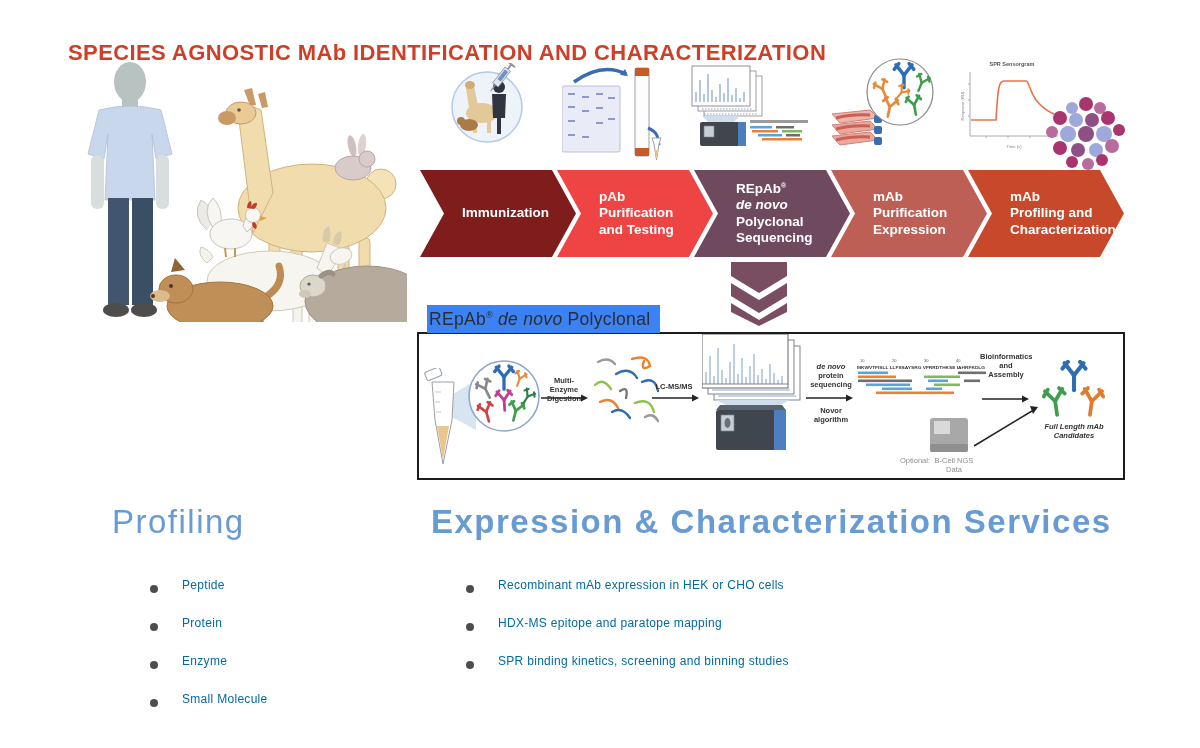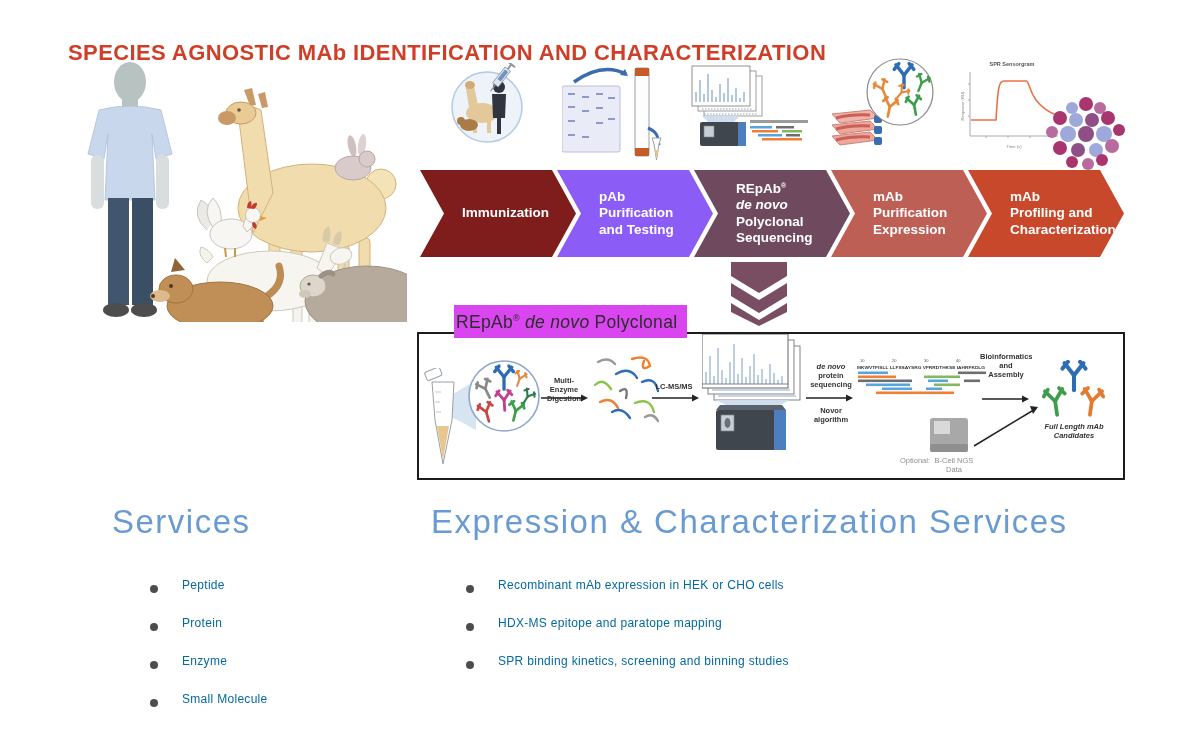--- a/index.html
+++ b/index.html
@@ -10,28 +10,28 @@
   #main-title{left:68px;top:12px;font-size:22px;font-weight:bold;letter-spacing:.4px;color:#cf3e27;margin-top:28px;}
   
   #pipeline{left:420px;top:170px;width:710px;height:87px;}
   .chev{position:absolute;top:0;height:87px;width:156px;box-sizing:border-box;
         clip-path:polygon(0 0, calc(100% - 24px) 0, 100% 50%, calc(100% - 24px) 100%, 0 100%, 24px 50%);
         display:flex;flex-direction:column;justify-content:center;padding-left:42px;
         color:#fff;font-weight:bold;font-size:13.5px;line-height:1.22;}
   .chev .it{font-style:italic;}
   .chev sup{font-size:7px;}
   #chev-0{left:0;background:#7f1d1d;}
-  #chev-1{left:137px;background:#8b5cf6;}
+  #chev-1{left:137px;background:#ef4444;}
   #chev-2{left:274px;background:#6f4a5f;}
   #chev-3{left:411px;background:#bd5f55;}
   #chev-4{left:548px;background:#c8482b;}
   
   #seq-box{left:417px;top:332px;width:708px;height:148px;border:2px solid #1c1c1c;box-sizing:border-box;}
-  #seq-box-title{left:454px;top:305px;background:#d946ef;padding:0 10px 3px 2px;z-index:5;
-        font-size:17.5px;line-height:26px;color:#2d2d2d;letter-spacing:.3px;}
+  #seq-box-title{left:427px;top:305px;background:#3b82f6;padding:0 10px 3px 2px;z-index:5;
+        font-size:17.5px;line-height:21px;color:#2d2d2d;letter-spacing:.3px;}
   #seq-box-title .it{font-style:italic;}
   #seq-box-title sup{font-size:9px;}
   .tinylab{position:absolute;font-size:7.5px;font-weight:bold;color:#333;line-height:1.2;text-align:center;z-index:4;}
   .tinylab .it{font-style:italic;}
   .graylab{position:absolute;font-size:7.5px;color:#8f8f8f;line-height:1.25;text-align:center;z-index:4;}
   
   .blue-heading{font-size:33px;font-weight:300;color:#699bd3;letter-spacing:1.5px;}
   ul.blist{list-style:none;margin:0;padding:0;}
   ul.blist li{position:relative;padding-left:36px;margin-bottom:24px;font-size:12px;
         letter-spacing:.3px;color:#0369a1;}
@@ -442,22 +442,22 @@
   </div>
   <div class="graylab" style="left:932px;top:456px;width:44px;">
     <div>B-Cell NGS</div>
       <div>Data</div>
   </div>
   <svg class="abs" style="left:972px;top:402px;" width="70" height="48" viewBox="0 0 70 48">
     <line x1="2" y1="44" x2="60" y2="9" stroke="#222" stroke-width="1.5"></line>
     <polygon points="58,4 66,5 61,12" fill="#222"></polygon>
   </svg>
 
-  <div class="abs blue-heading" style="left:112px;top:503px;">Services</div>
-  <div class="abs blue-heading" style="left:431px;top:503px;">Expression &amp; Characterization Services</div>
+  <div class="abs blue-heading" style="left:112px;top:503px;">Profiling</div>
+  <div class="abs blue-heading" style="left:431px;top:503px;font-weight:bold;">Expression &amp; Characterization Services</div>
 
   <ul class="abs blist" style="left:146px;top:578px;width:280px;">
     <li>Peptide</li>
     <li>Protein</li>
     <li>Enzyme</li>
     <li>Small Molecule</li>
   </ul>
 
   <ul class="abs blist" style="left:462px;top:578px;width:620px;">
     <li>Recombinant mAb expression in HEK or CHO cells</li>

